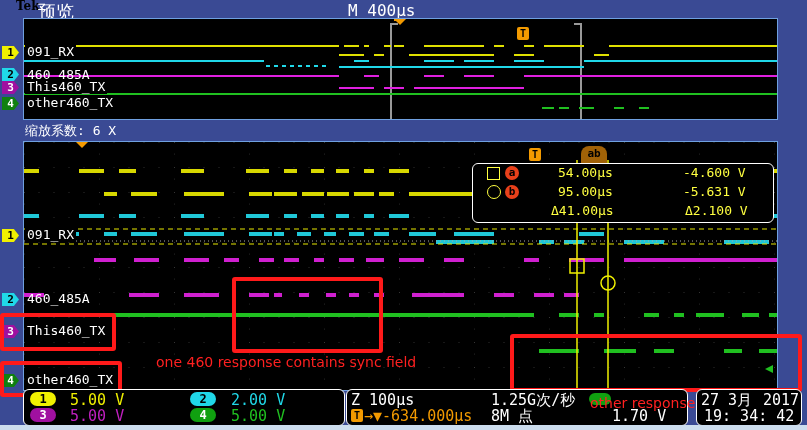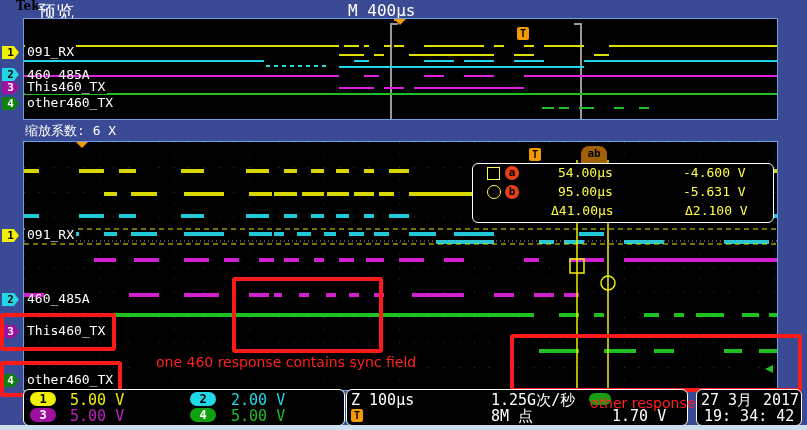--- a/index.html
+++ b/index.html
@@ -150,20 +150,21 @@
   <span class="abs badge" style="left:166px;top:2px;background:#20d8e8">2</span>
   <span class="abs bval" style="left:207px;top:1px;color:#20d8e8">2.00 V</span>
   <span class="abs badge" style="left:6px;top:18px;background:#a010a0;color:#fff">3</span>
   <span class="abs bval" style="left:46px;top:17px;color:#c020c0">5.00 V</span>
   <span class="abs badge" style="left:166px;top:18px;background:#10a010;color:#fff">4</span>
   <span class="abs bval" style="left:207px;top:17px;color:#20c020">5.00 V</span>
 </div>
 <div class="abs bottom" style="left:346px;width:340px">
   <span class="abs bval" style="left:4px;top:1px">Z 100µs</span>
   <span class="abs tmark" style="left:4px;top:19px">T</span>
+  <span class="abs bval" style="left:17px;top:17px;color:#f39a00">→▼-634.000µs</span>
   <span class="abs bval" style="left:144px;top:1px">1.25G次/秒</span>
   <span class="abs bval" style="left:144px;top:17px">8M 点</span>
   <span class="abs" style="left:242px;top:3px;width:22px;height:12px;border-radius:6px;background:#10a010"></span>
   <span class="abs bval" style="left:265px;top:17px">1.70 V</span>
 </div>
 <div class="abs bottom" style="left:696px;width:104px">
   <span class="abs bval" style="left:4px;top:1px">27 3月</span>
   <span class="abs bval" style="left:66px;top:1px">2017</span>
   <span class="abs bval" style="left:7px;top:17px">19: 34: 42</span>
 </div>

